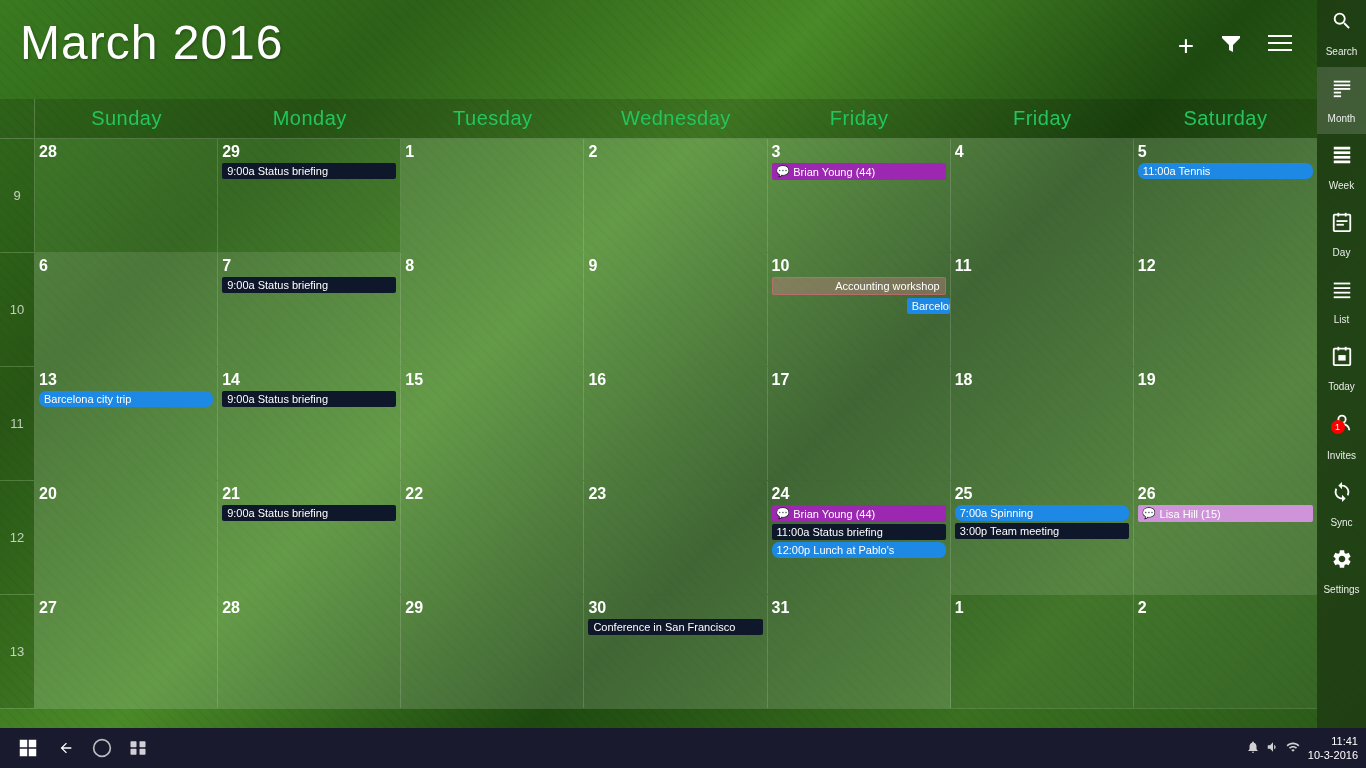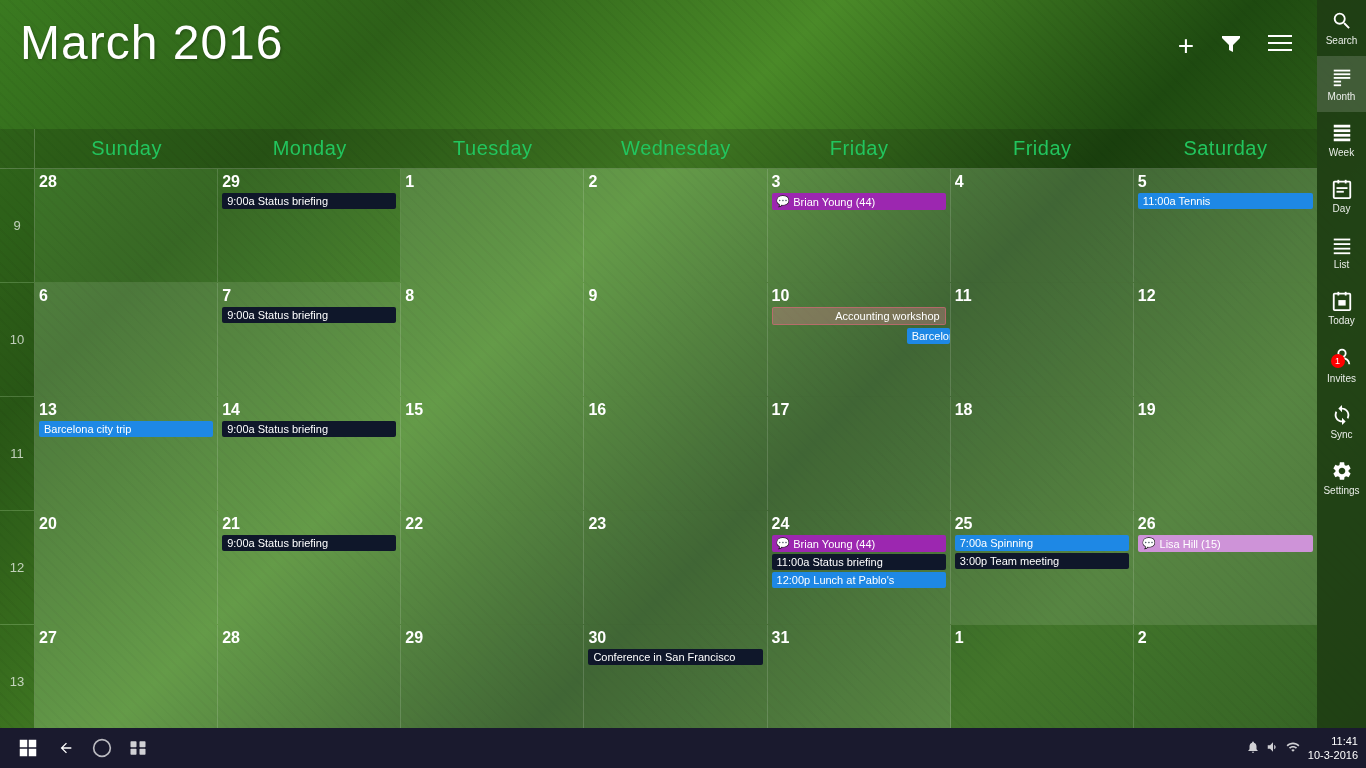--- a/index.html
+++ b/index.html
@@ -21,21 +21,21 @@
 
     .main-area {
       position: absolute;
       top: 0; left: 0; right: 49px; bottom: 40px;
       z-index: 2;
     }
 
     
     .header {
       position: relative;
-      height: 129px;
+      height: 99px;
       padding: 15px 20px 0 20px;
       display: flex;
       align-items: flex-start;
       justify-content: space-between;
     }
 
     .month-title {
       color: white;
       font-size: 48px;
       font-weight: 200;
@@ -137,21 +137,21 @@
       font-size: 11px;
       color: white;
       margin-bottom: 2px;
       white-space: nowrap;
       overflow: hidden;
       text-overflow: ellipsis;
       cursor: pointer;
     }
 
     .event-red { background: #0f172a; }
-    .event-blue { background: #1e88e5; }
+    .event-blue { background: #1e88e5; border-radius: 7px; }
     .event-purple { background: #9c27b0; }
 
     
     .right-sidebar {
       position: absolute;
       top: 0;
       right: 0;
       width: 49px;
       bottom: 40px;
       background: rgba(30,60,20,0.85);
@@ -165,21 +165,21 @@
       width: 49px;
       display: flex;
       flex-direction: column;
       align-items: center;
       justify-content: center;
       padding: 10px 0;
       cursor: pointer;
       color: white;
       font-size: 10px;
       text-align: center;
-      gap: 3px;
+      gap: 14px;
       min-height: 55px;
       position: relative;
     }
 
     .sidebar-label {
       font-size: 10px;
       color: rgba(255,255,255,0.9);
     }
 
     .badge {

